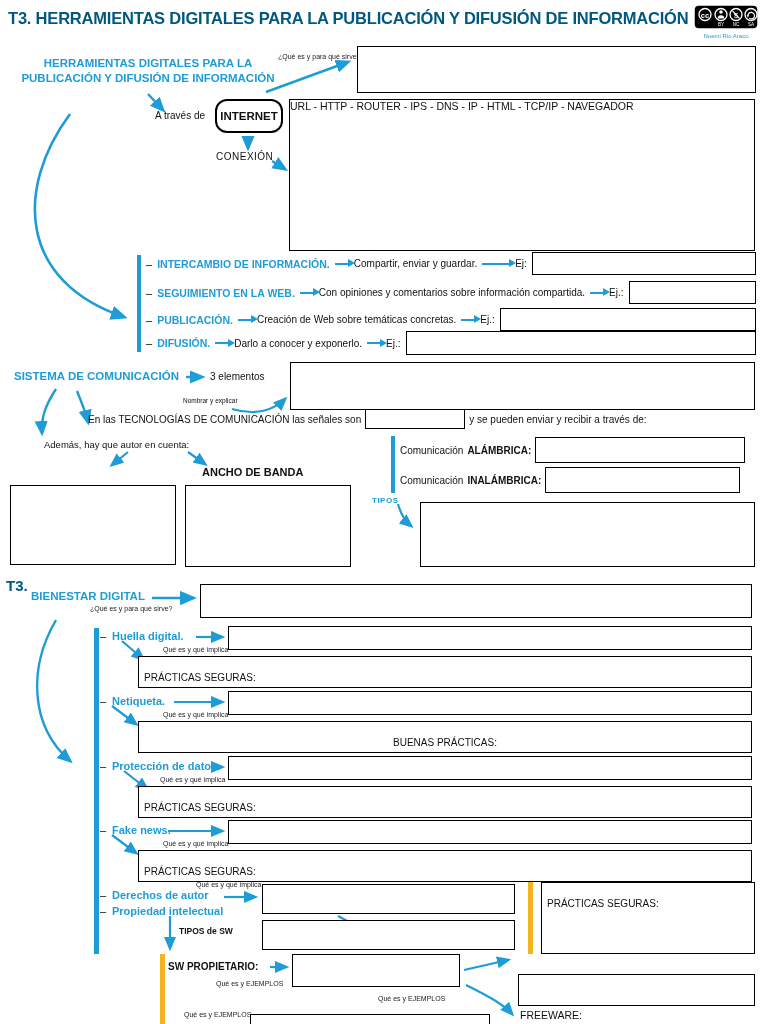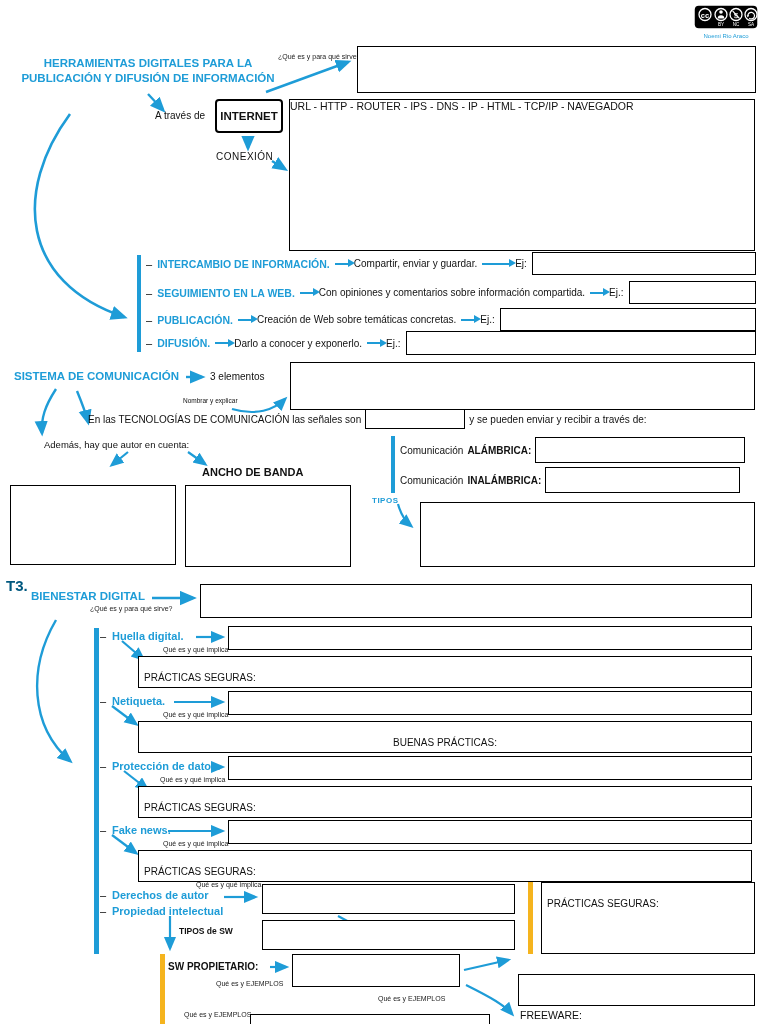--- a/index.html
+++ b/index.html
@@ -31,31 +31,32 @@
   .dash{font-size:11px;color:#000;}
   .arr{display:inline-block;position:relative;height:2px;background:var(--accent);flex:none;}
   .arr::after{content:"";position:absolute;right:-6px;top:-3.5px;border-left:7px solid var(--accent);
               border-top:4px solid transparent;border-bottom:4px solid transparent;}
   .w16{width:14px;} .w30{width:28px;}
   .boxlabel{font-size:10px;padding:15px 5px;white-space:nowrap;}
   .comrow{position:absolute;display:flex;align-items:center;gap:4px;}
   .combox{border:1.5px solid #000;background:#fff;}
   .heading1{position:absolute;left:12px;top:56px;width:272px;text-align:center;
             color:var(--accent);font-weight:bold;font-size:11.5px;line-height:14.5px;}
-  .pill{position:absolute;border:2.2px solid #000;border-radius:4px;background:#fff;
+  .pill{position:absolute;border:2.2px solid #000;border-radius:12px;background:#fff;
         font-weight:bold;font-size:11.5px;display:flex;align-items:center;justify-content:center;}
   .title{position:absolute;left:8px;top:9px;width:684px;font-weight:bold;font-size:16.5px;
          color:var(--title);letter-spacing:-0.2px;}
   .attr{position:absolute;left:694px;top:33px;width:64px;text-align:center;font-size:6px;color:var(--accent);}
 </style>
 </head>
 <body>
 
 <div class="page">
 
+  <div class="title">T3. HERRAMIENTAS DIGITALES PARA LA PUBLICACIÓN Y DIFUSIÓN DE INFORMACIÓN</div>
 
   <div class="abs" style="left:694px;top:5px;">
     <svg width="64" height="24" viewBox="0 0 64 24">
       <rect x="0.75" y="0.75" width="62.5" height="22.5" rx="4" fill="#000"></rect>
       <g>
         <circle cx="11" cy="9.5" r="6" fill="none" stroke="#fff" stroke-width="1.3"></circle>
         <text x="11" y="12.5" font-size="7.5" fill="#fff" text-anchor="middle" font-weight="bold">cc</text>
       </g>
       <g>
         <circle cx="27" cy="9.5" r="6" fill="none" stroke="#fff" stroke-width="1.3"></circle>

